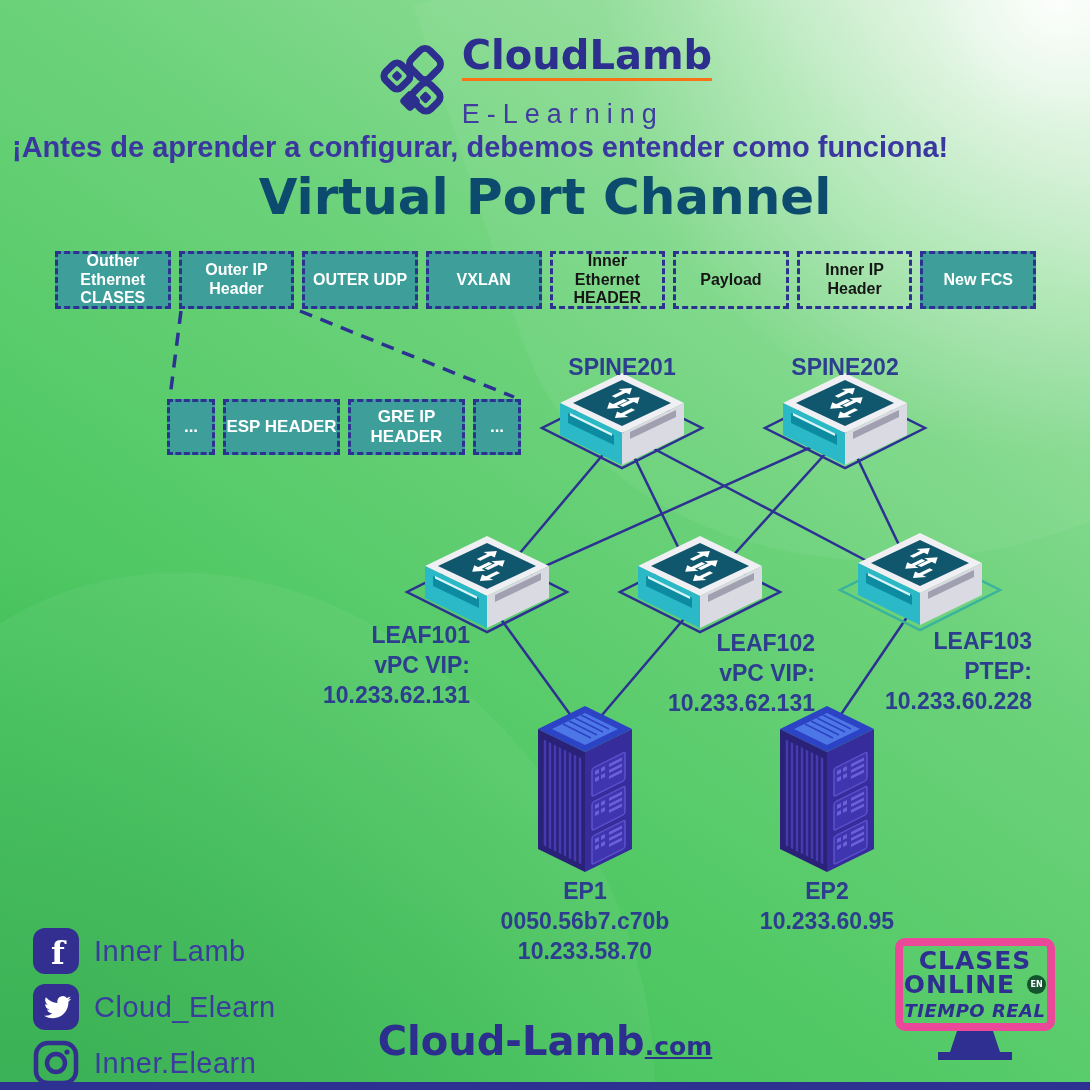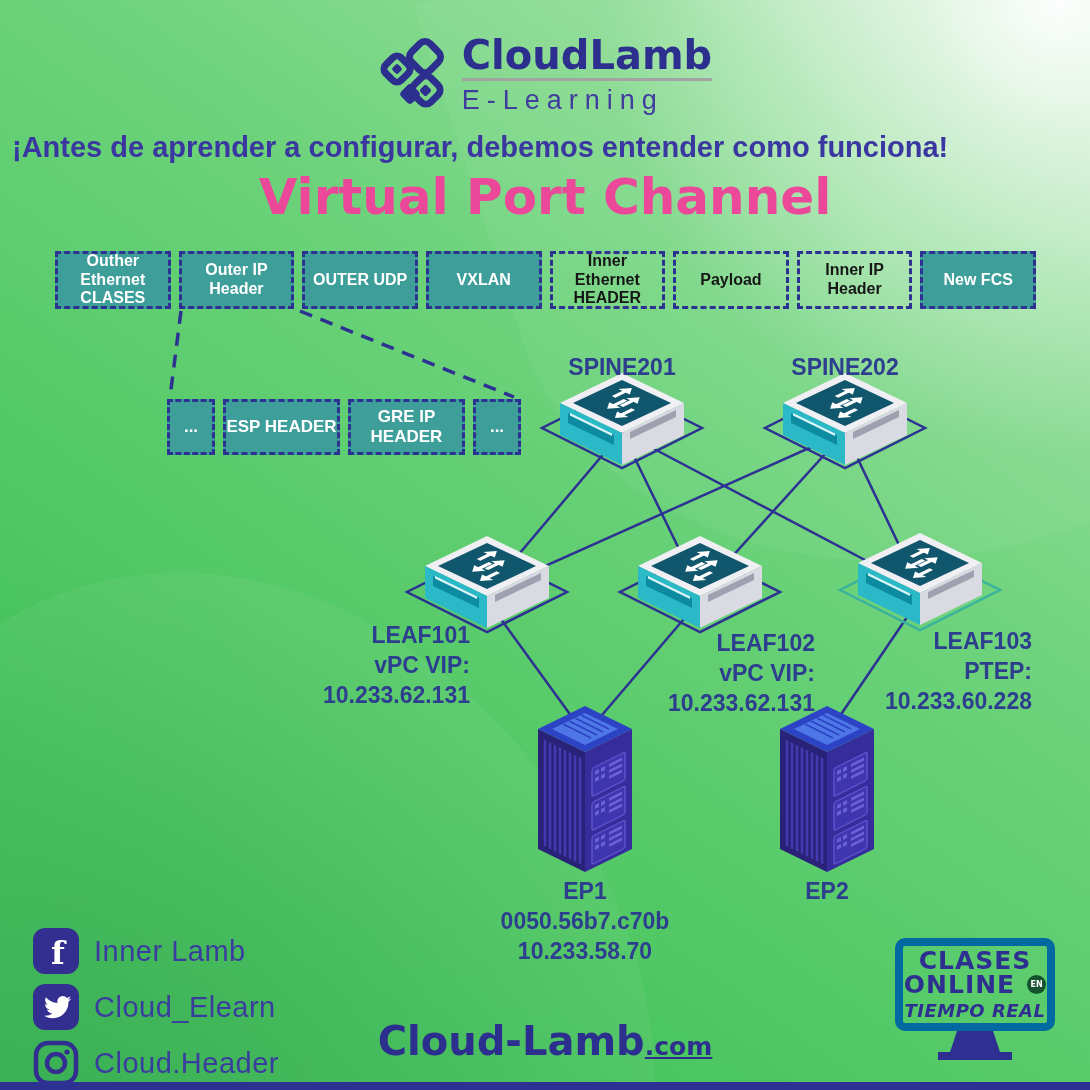--- a/index.html
+++ b/index.html
@@ -14,25 +14,25 @@
   }
   .swoosh { position:absolute; background:rgba(255,255,255,0.05); pointer-events:none; }
   .swoosh1 { left:-200px; top:620px; width:900px; height:800px; transform:rotate(32deg); border-radius:40% 60% 0 0; }
   .swoosh2 { left:500px; top:-150px; width:900px; height:700px; transform:rotate(-18deg); border-radius:0 0 50% 50%; }
 
   .abs { position:absolute; }
 
   
   .logo-wrap { top:34px; left:0; right:0; display:flex; justify-content:center; align-items:center; gap:10px; }
   .wordmark { display:flex; flex-direction:column; }
-  .brand-name { font-family:"DejaVu Sans", sans-serif; font-size:40px; font-weight:800; color:#2d2f8e; letter-spacing:0; line-height:1.05; border-bottom:3px solid #a3a3a3; padding-bottom:2px; }
-  .brand-tag { font-size:27px; font-weight:400; color:#403d9e; letter-spacing:7px; margin-top:4px; }
+  .brand-name { font-family:"DejaVu Sans", sans-serif; font-size:40px; font-weight:800; color:#2d2f8e; letter-spacing:0; line-height:1.05; border-bottom:3px solid #f97316; padding-bottom:2px; }
+  .brand-tag { font-size:27px; font-weight:400; color:#403d9e; letter-spacing:7px; margin-top:18px; }
 
   .headline { top:131px; left:12px; right:0; text-align:left; font-size:29px; font-weight:700; color:#3a37a0; }
-  .main-title { top:168px; left:0; right:0; text-align:center; font-family:"DejaVu Sans", sans-serif; font-size:50px; font-weight:800; color:#ec4899; }
+  .main-title { top:168px; left:0; right:0; text-align:center; font-family:"DejaVu Sans", sans-serif; font-size:50px; font-weight:800; color:#0c4a6e; }
 
   
   .hdr-row { left:55px; top:251px; width:981px; height:58px; display:flex; gap:8px; z-index:3; }
   .hdr-box { flex:1; border:3px dashed #2c3192; display:flex; align-items:center; justify-content:center; text-align:center; font-size:16px; font-weight:700; line-height:1.18; padding:2px 3px; }
   .hdr-box.teal { background:#3d9e9a; color:#ffffff; }
   .hdr-box.plain { background:transparent; color:#161616; }
   .sub-row { left:167px; top:399px; height:56px; display:flex; gap:8px; z-index:3; }
   .sub-box { border:3px dashed #2c3192; background:#3d9e9a; color:#fff; display:flex; align-items:center; justify-content:center; text-align:center; font-size:17px; font-weight:700; line-height:1.2; }
   .sub-box.dots { width:48px; }
   .sub-box.wide { width:117px; }
@@ -46,21 +46,21 @@
   .social { left:33px; top:928px; display:flex; flex-direction:column; gap:10px; z-index:3; }
   .social-row { display:flex; align-items:center; gap:15px; height:46px; }
   .social-label { font-size:29px; font-weight:400; color:#3a3d9e; letter-spacing:0.5px; }
 
   
   .site { top:1018px; left:0; right:0; text-align:center; z-index:3; font-family:"DejaVu Sans", sans-serif; color:#2d2f8e; }
   .site-main { font-size:40px; font-weight:800; }
   .site-tld { font-size:25px; font-weight:800;text-decoration:underline; }
 
   
-  .monitor { left:895px; top:938px; width:160px; height:93px; border:8px solid #0369a1; border-radius:10px; z-index:3;
+  .monitor { left:895px; top:938px; width:160px; height:93px; border:8px solid #ec4899; border-radius:10px; z-index:3;
              display:flex; flex-direction:column; align-items:center; justify-content:center; color:#2e2f90; }
   .badge-l1 { font-size:25px; font-weight:900; letter-spacing:1px; line-height:24px; font-family:"DejaVu Sans", sans-serif; }
   .badge-l2 { font-size:25px; font-weight:900; letter-spacing:1px; line-height:24px; font-family:"DejaVu Sans", sans-serif; display:flex; align-items:center; gap:12px; }
   .badge-en { width:19px; height:19px; border-radius:50%; background:#14532d; color:#fff; font-size:8px; font-weight:700; display:inline-flex; align-items:center; justify-content:center; letter-spacing:0; }
   .badge-l3 { font-size:18px; font-weight:900; font-style:italic; letter-spacing:0.5px; margin-top:3px; font-family:"DejaVu Sans", sans-serif; }
   .monitor-stand { left:950px; top:1031px; width:50px; height:21px; background:#2e2f90; clip-path:polygon(14% 0, 86% 0, 100% 100%, 0 100%); z-index:3; }
   .monitor-base { left:938px; top:1052px; width:74px; height:8px; background:#2e2f90; z-index:3; }
 
   .bottom-bar { left:0; top:1082px; width:1090px; height:8px; background:#2c3192; z-index:4; }
 </style>
@@ -248,20 +248,21 @@
   <div>10.233.60.228</div>
 </div>
 
 <div class="abs node-label t-center" style="left:465px; top:876px; width:240px;">
   <div>EP1</div>
   <div>0050.56b7.c70b</div>
   <div>10.233.58.70</div>
 </div>
 <div class="abs node-label t-center" style="left:707px; top:876px; width:240px;">
   <div>EP2</div>
+  <div>10.233.60.95</div>
 </div>
 
 <div class="abs social">
   <div class="social-row">
     <svg width="46" height="46" viewBox="0 0 46 46">
       <rect x="0" y="0" width="46" height="46" rx="12" fill="#332f90"></rect>
       <text x="25" y="36" text-anchor="middle" font-family="DejaVu Serif, serif" font-size="32" font-weight="bold" fill="#ffffff">f</text>
     </svg>
     <span class="social-label">Inner Lamb</span>
   </div>
@@ -271,21 +272,21 @@
       <path fill="#ffffff" d="M38.2 14.8c-1 .45-2.1.75-3.2.9 1.15-.7 2.03-1.8 2.45-3.1-1.08.64-2.27 1.1-3.54 1.35a5.56 5.56 0 0 0-9.62 3.8c0 .44.05.86.14 1.27-4.62-.23-8.72-2.45-11.46-5.8a5.54 5.54 0 0 0 1.72 7.42 5.5 5.5 0 0 1-2.52-.7v.07a5.56 5.56 0 0 0 4.46 5.45c-.47.13-.96.2-1.47.2-.36 0-.7-.04-1.05-.1a5.57 5.57 0 0 0 5.2 3.86 11.16 11.16 0 0 1-6.89 2.37c-.45 0-.89-.03-1.32-.08a15.73 15.73 0 0 0 8.52 2.5c10.22 0 15.81-8.47 15.81-15.81l-.02-.72a11.2 11.2 0 0 0 2.79-2.88z"></path>
     </svg>
     <span class="social-label">Cloud_Elearn</span>
   </div>
   <div class="social-row">
     <svg width="46" height="46" viewBox="0 0 46 46">
       <rect x="3" y="3" width="40" height="40" rx="12" fill="none" stroke="#332f90" stroke-width="4.5"></rect>
       <circle cx="23" cy="23" r="9" fill="none" stroke="#332f90" stroke-width="4.5"></circle>
       <circle cx="34" cy="12" r="2.6" fill="#332f90"></circle>
     </svg>
-    <span class="social-label">Cloud.Header</span>
+    <span class="social-label">Inner.Elearn</span>
   </div>
 </div>
 
 <div class="abs site">
   <span class="site-main">Cloud-Lamb</span><span class="site-tld">.com</span>
 </div>
 
 <div class="abs monitor">
   <div class="badge-l1">CLASES</div>
   <div class="badge-l2">

